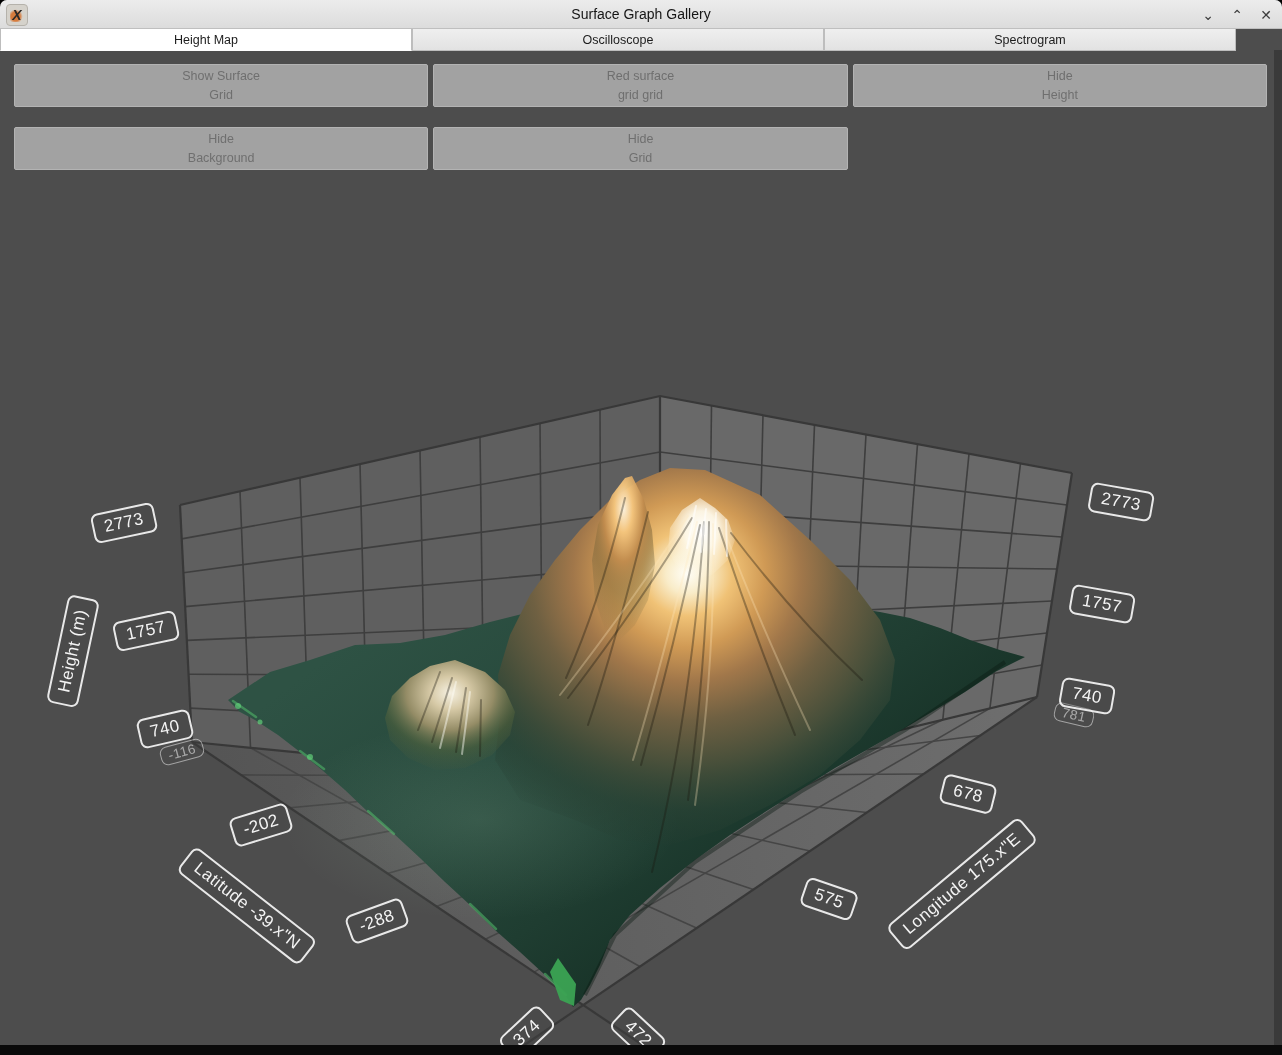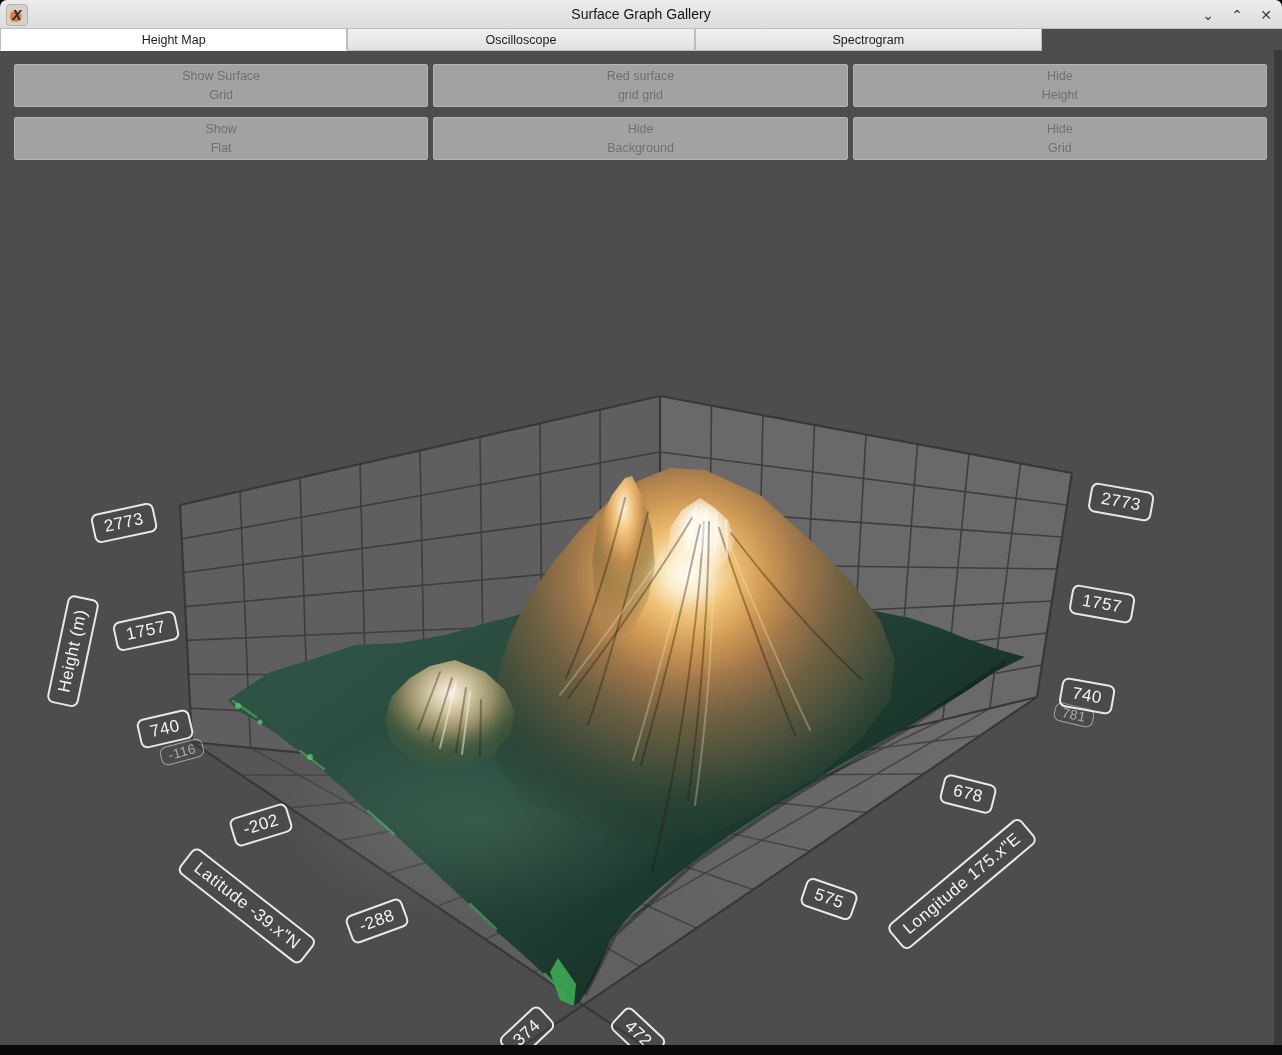--- a/index.html
+++ b/index.html
@@ -31,34 +31,34 @@
   }
   .wcontrols{
     position:absolute; right:8px; top:0; height:29px;
     display:flex; align-items:center; gap:13px;
   }
   .wcontrols span{
     width:16px; text-align:center; font-size:14px; color:#3c3c3c; cursor:default; line-height:1;
   }
   
   .tabbar{
-    position:absolute; left:0; top:29px; width:1042px; height:22px;
+    position:absolute; left:0; top:29px; width:1236px; height:22px;
     display:flex; background:#e6e6e6;
   }
   .tab{
     flex:1 1 0; display:flex; align-items:center; justify-content:center;
     font-size:12.5px; color:#1c1c1c;
     background:linear-gradient(#efefef,#e2e2e2);
     border:1px solid #bdbdbd; border-top:none; box-sizing:border-box;
   }
   .tab.active{ background:#ffffff; border-bottom:1px solid #ffffff; }
   
   .toolbar{
     position:absolute; left:14px; top:64px; width:1253px;
-    display:grid; grid-template-columns:1fr 1fr 1fr; gap:10px 5px; z-index:5;
+    display:grid; grid-template-columns:1fr 1fr 1fr; gap:20px 5px; z-index:5;
   }
   .gbtn{
     height:43px; background:#a2a2a2; border:1px solid #b3b3b3;
     border-radius:2px; color:#6f6f6f; font-size:12.5px; line-height:1.45;
     font-family:"Liberation Sans", sans-serif;
     display:flex; flex-direction:column; align-items:center; justify-content:center;
     padding:0; cursor:default;
   }
   
   .chart{ position:absolute; left:0; top:0; width:1282px; height:1055px; z-index:1; }
@@ -309,24 +309,20 @@
     </button>
     <button class="gbtn">
       <span>Red surface</span>
       <span>grid grid</span>
     </button>
     <button class="gbtn">
       <span>Hide</span>
       <span>Height</span>
     </button>
     <button class="gbtn">
-      <span>Show</span>
-      <span>Flat</span>
-    </button>
-    <button class="gbtn">
       <span>Hide</span>
       <span>Background</span>
     </button>
     <button class="gbtn">
       <span>Hide</span>
       <span>Grid</span>
     </button>
   </div>
 
   <div class="edge-shade"></div>

